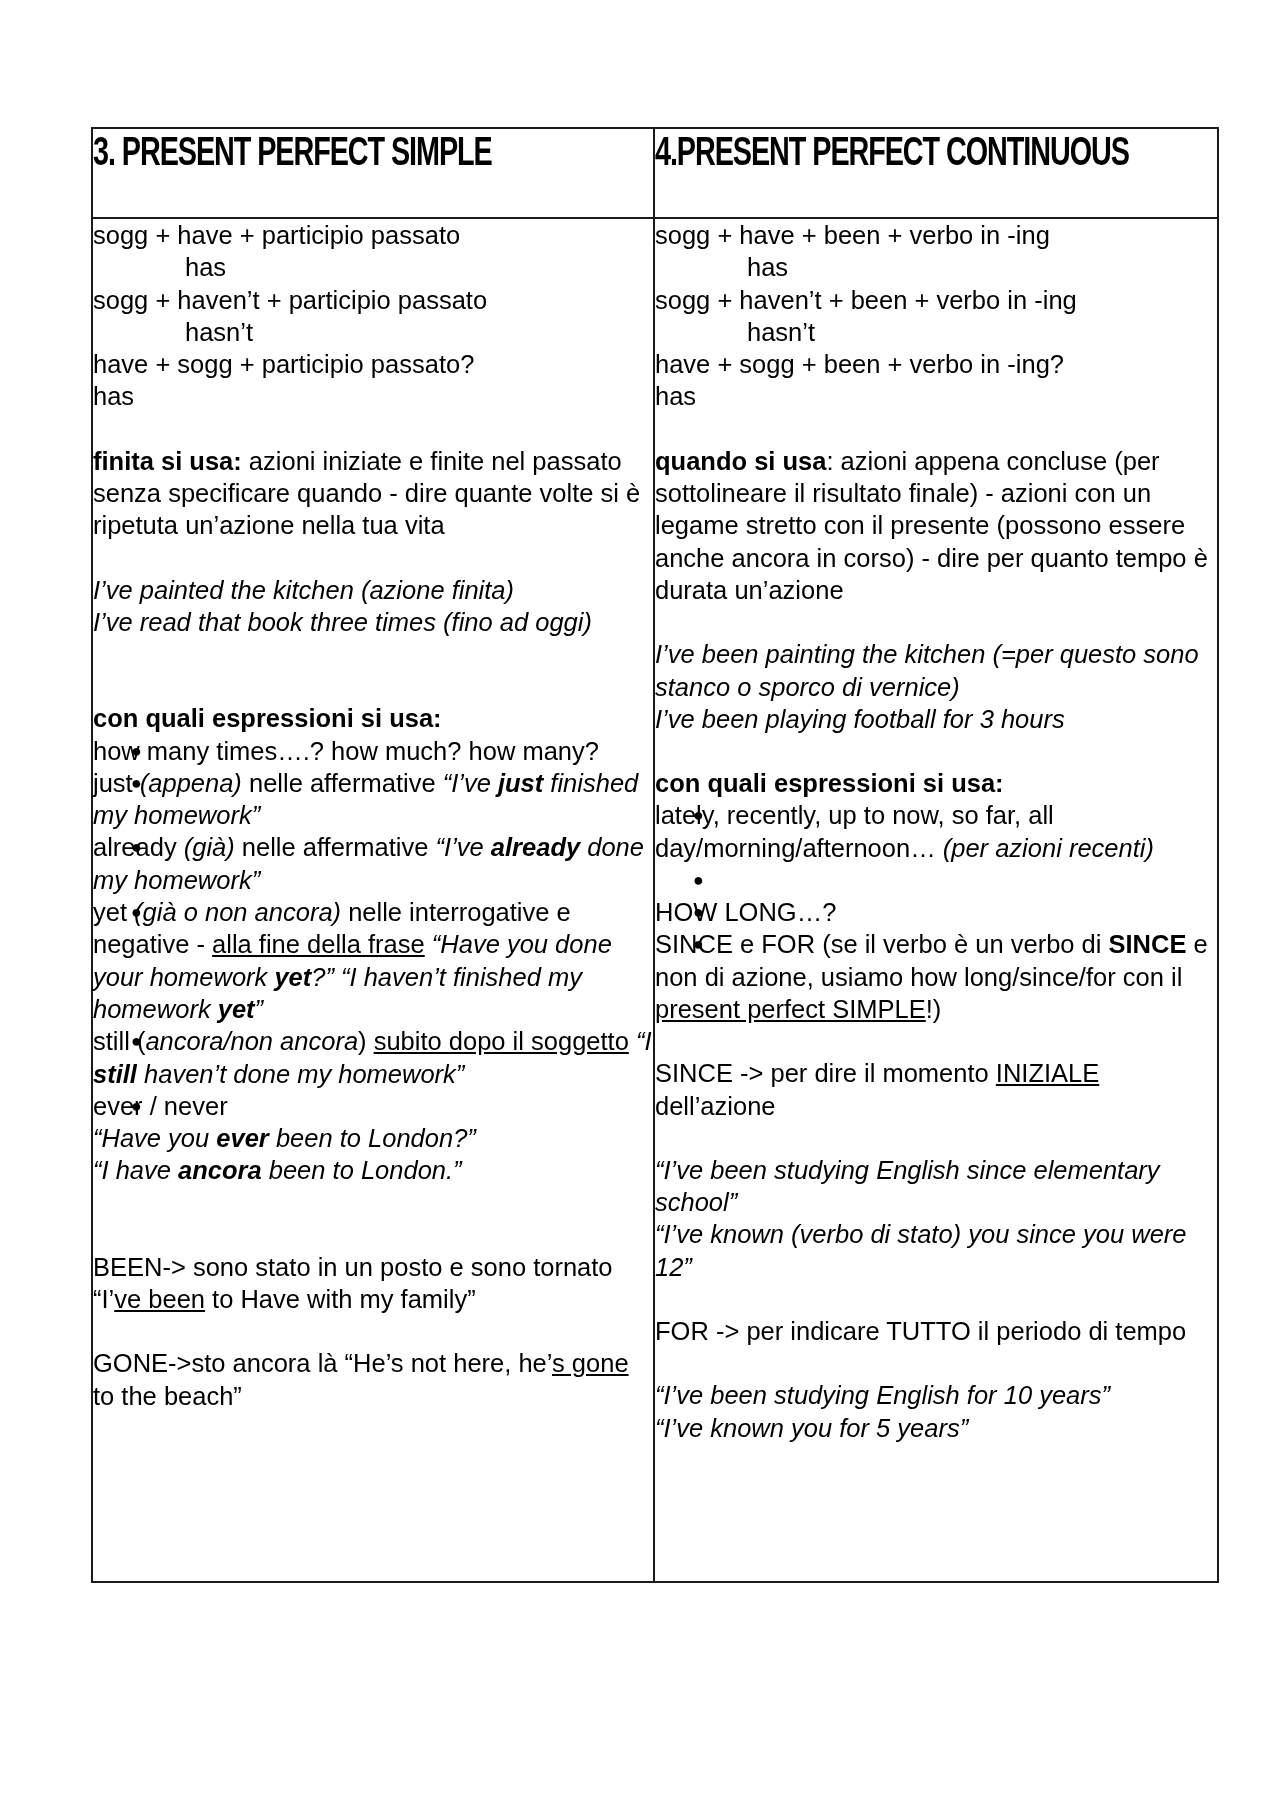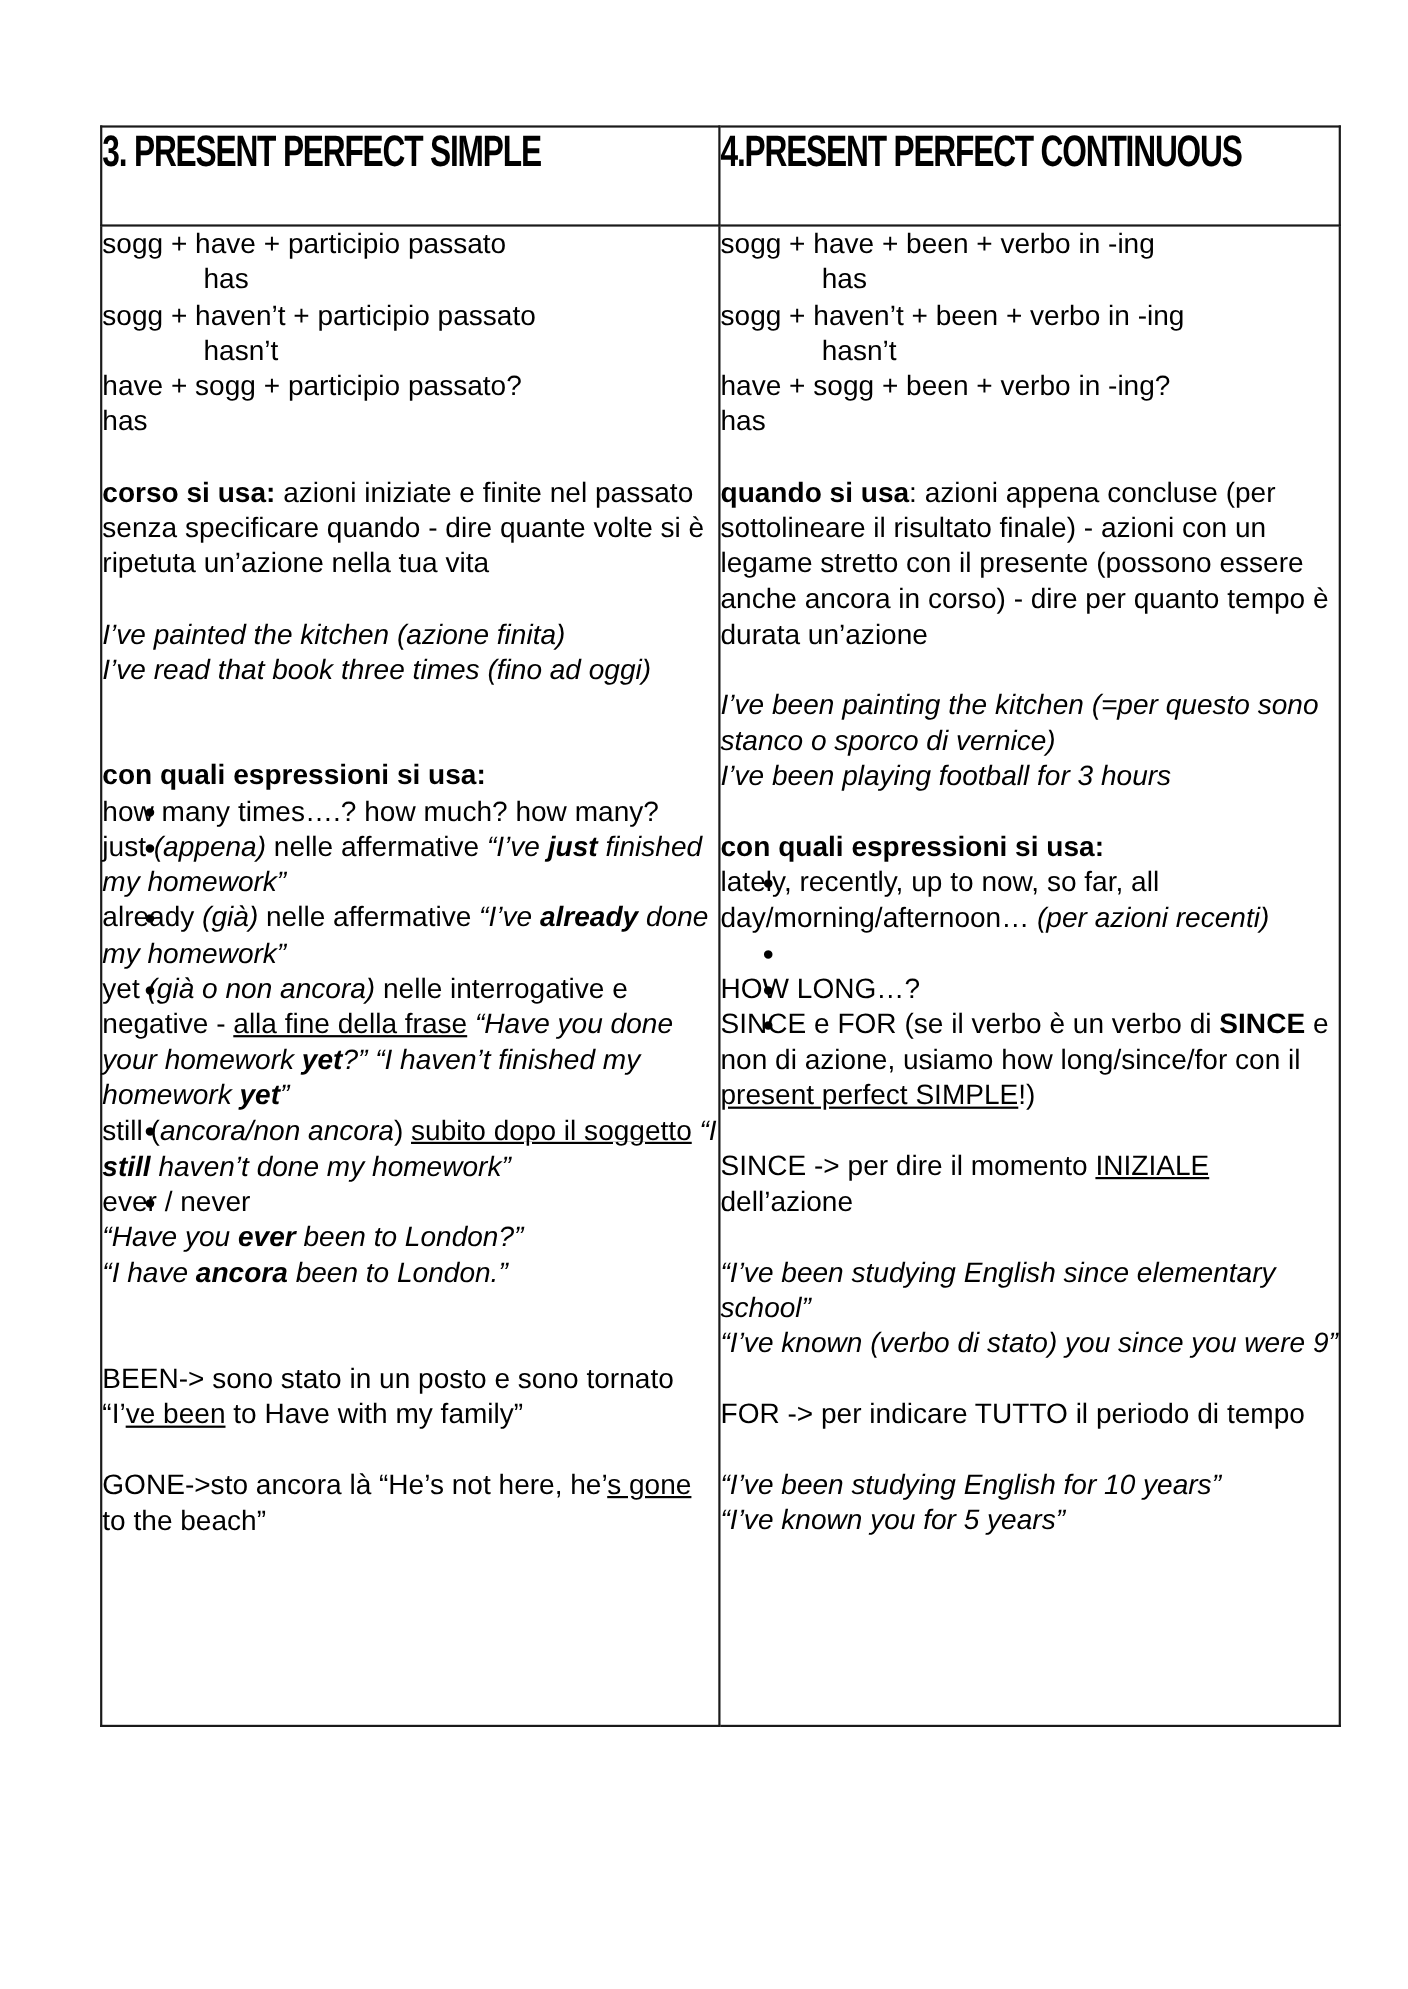--- a/index.html
+++ b/index.html
@@ -1,19 +1,19 @@
 <!DOCTYPE html>
 <html><head>
 <meta charset="utf-8">
 <style>
   html, body { margin: 0; padding: 0; background: #ffffff; }
   body { width: 1280px; height: 1808px; position: relative; font-family: "Liberation Sans", sans-serif; color: #000; }
   .page { position: absolute; left: 0; top: 0; width: 1280px; height: 1808px; background: #fff; }
   table.grid {
-    position: absolute; left: 91px; top: 114px; width: 1126px;
+    position: absolute; left: 91px; top: 127px; width: 1126px;
     border-collapse: collapse; table-layout: fixed;
   }
   table.grid td, table.grid th {
     border: 2px solid #1a1a1a; vertical-align: top; padding: 0;
   }
   col.c1 { width: 562px; }
   col.c2 { width: 564px; }
   th.head {
     height: 88px; text-align: left; vertical-align: middle;
     font-family: "Liberation Sans", sans-serif; font-weight: bold;
@@ -53,21 +53,21 @@
     <td class="body">
       <div>
         <span class="ln">sogg + have + participio passato</span>
         <span class="ln ind">has</span>
         <span class="ln">sogg + haven’t + participio passato</span>
         <span class="ln ind">hasn’t</span>
         <span class="ln">have + sogg + participio passato?</span>
         <span class="ln">has</span>
       </div>
       <div class="gap"></div>
-      <div><b>corso si usa:</b><span> azioni iniziate e finite nel passato senza specificare quando - dire quante volte si è ripetuta un’azione nella tua vita</span></div>
+      <div><b>finita si usa:</b><span> azioni iniziate e finite nel passato senza specificare quando - dire quante volte si è ripetuta un’azione nella tua vita</span></div>
       <div class="gap"></div>
       <div>
         <i class="ln" style="white-space:normal">I’ve painted the kitchen (azione finita)</i>
         <i class="ln" style="white-space:normal">I’ve read that book three times (fino ad oggi)</i>
       </div>
       <div class="gap2"></div>
       <div>
         <b class="ln">con quali espressioni si usa:</b>
         <ul class="bl">
           <li><span>how many times….? how much? how many?</span></li>
@@ -112,21 +112,21 @@
           <li class="blank-li" style="list-style:none"></li>
           <li><span>HOW LONG…?</span></li>
           <li><span>SINCE e FOR (se il verbo è un verbo di </span><b>SINCE</b><span> e non di azione, usiamo how long/since/for con il </span><u>present perfect SIMPLE</u><span>!)</span></li>
         </ul>
       </div>
       <div class="gap"></div>
       <div><span> SINCE -&gt; per dire il momento </span><u>INIZIALE</u><span> dell’azione</span></div>
       <div class="gap"></div>
       <div>
         <i class="ln" style="white-space:normal">“I’ve been studying English since elementary school”</i>
-        <i class="ln" style="white-space:normal">“I’ve known (verbo di stato) you since you were 9”</i>
+        <i class="ln" style="white-space:normal">“I’ve known (verbo di stato) you since you were 12”</i>
       </div>
       <div class="gap"></div>
       <div>FOR -&gt; per indicare TUTTO il periodo di tempo</div>
       <div class="gap"></div>
       <div>
         <i class="ln" style="white-space:normal">“I’ve been studying English for 10 years”</i>
         <i class="ln" style="white-space:normal">“I’ve known you for 5 years”</i>
       </div>
     </td>
   </tr>

